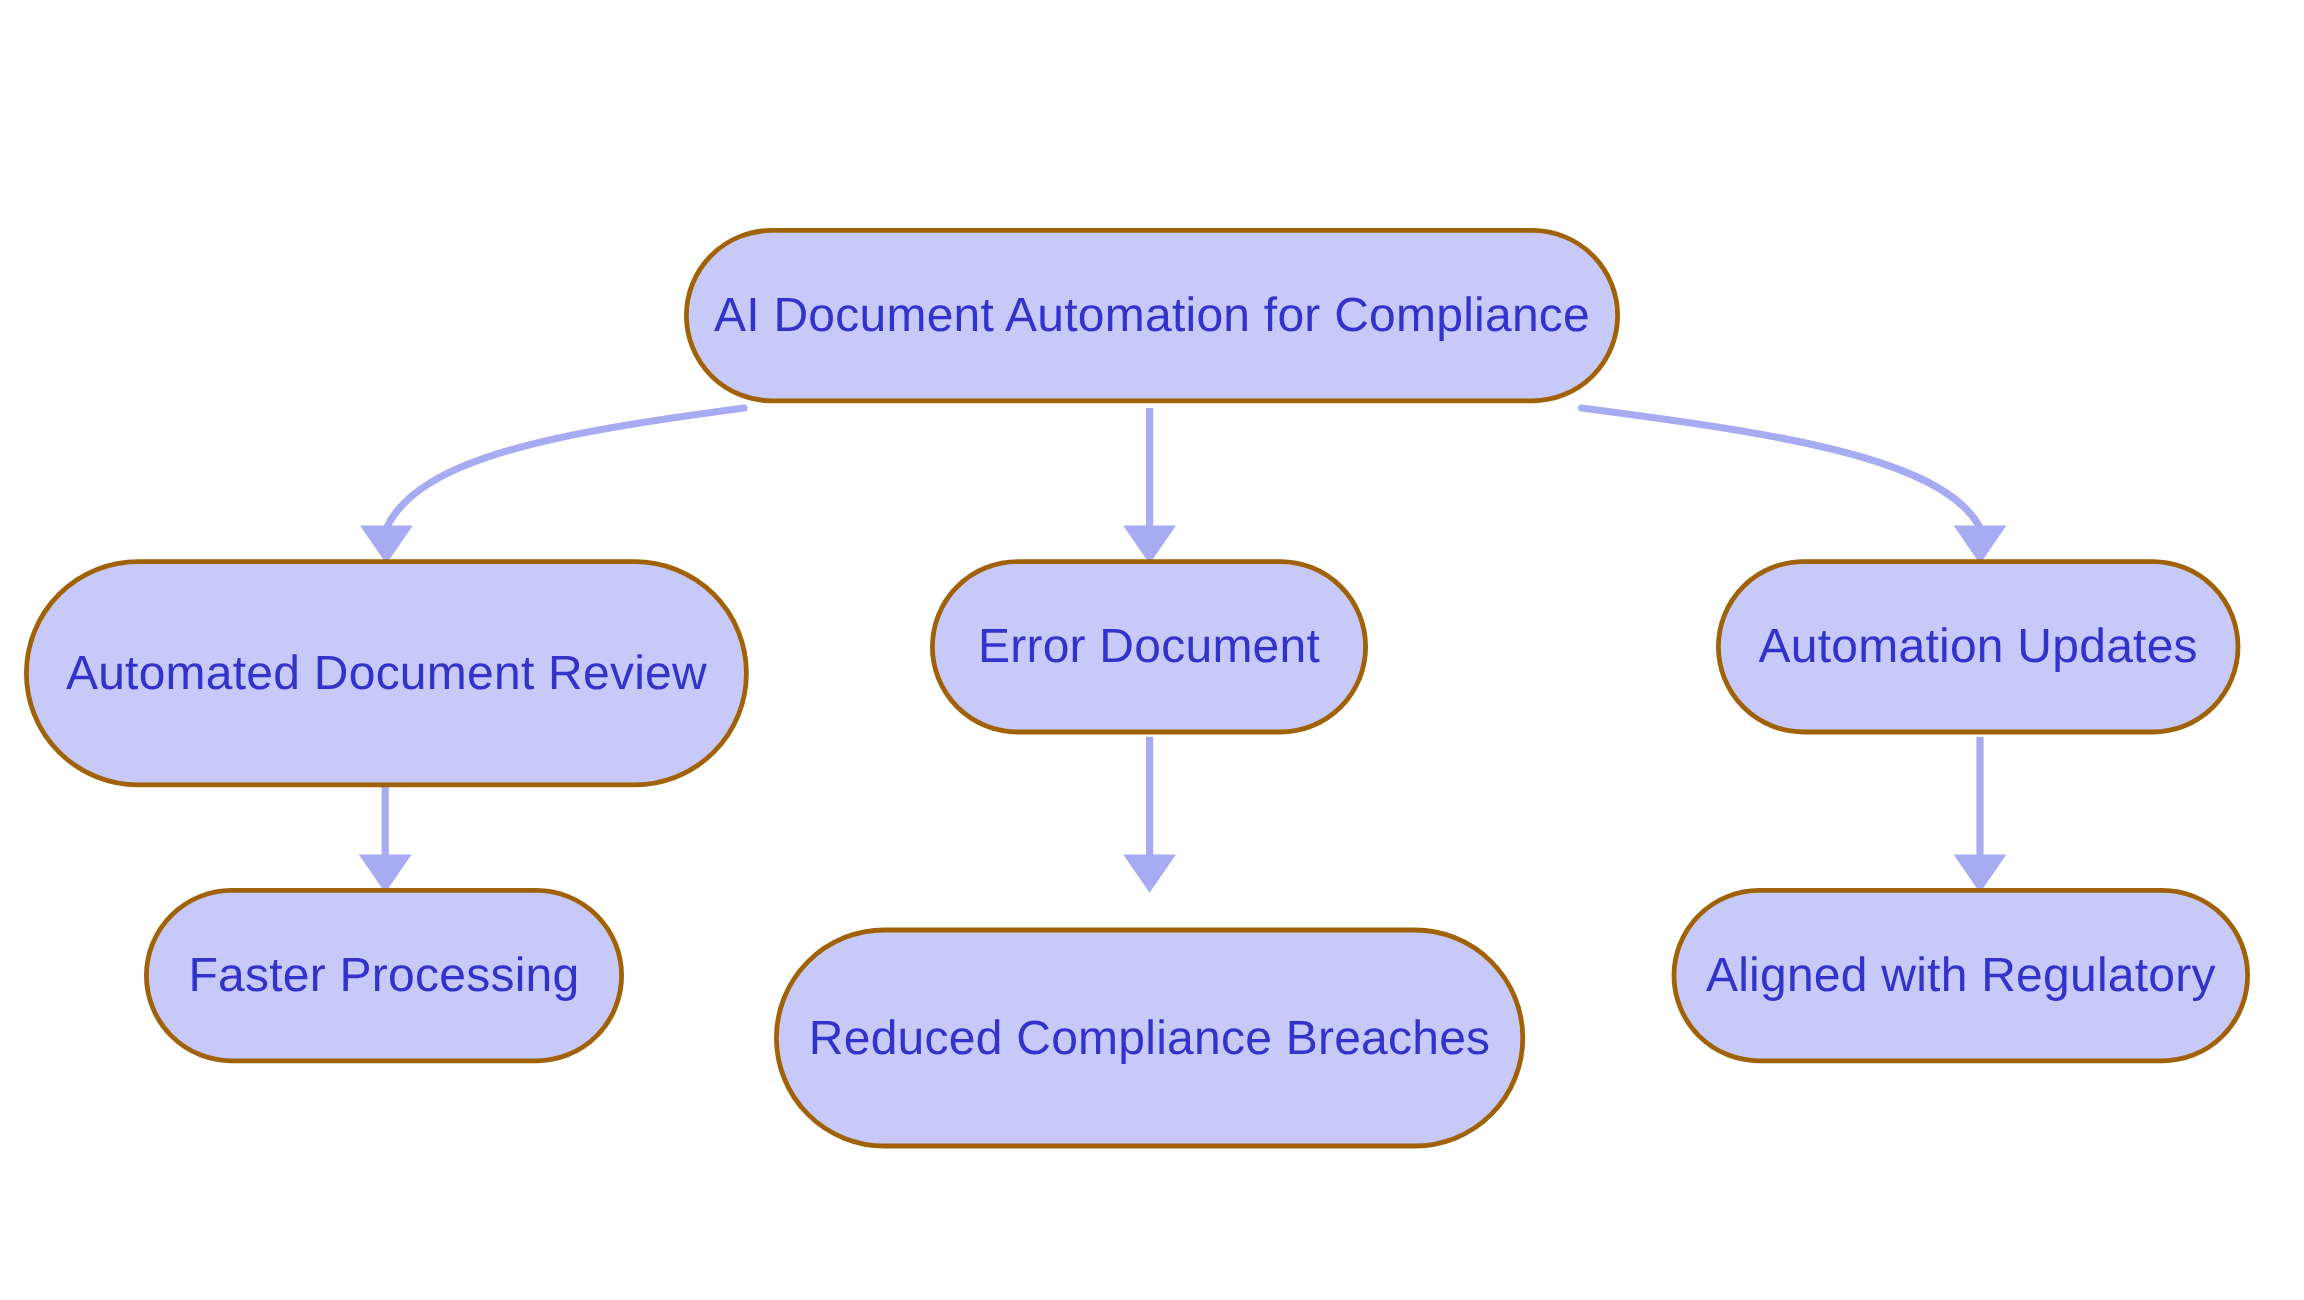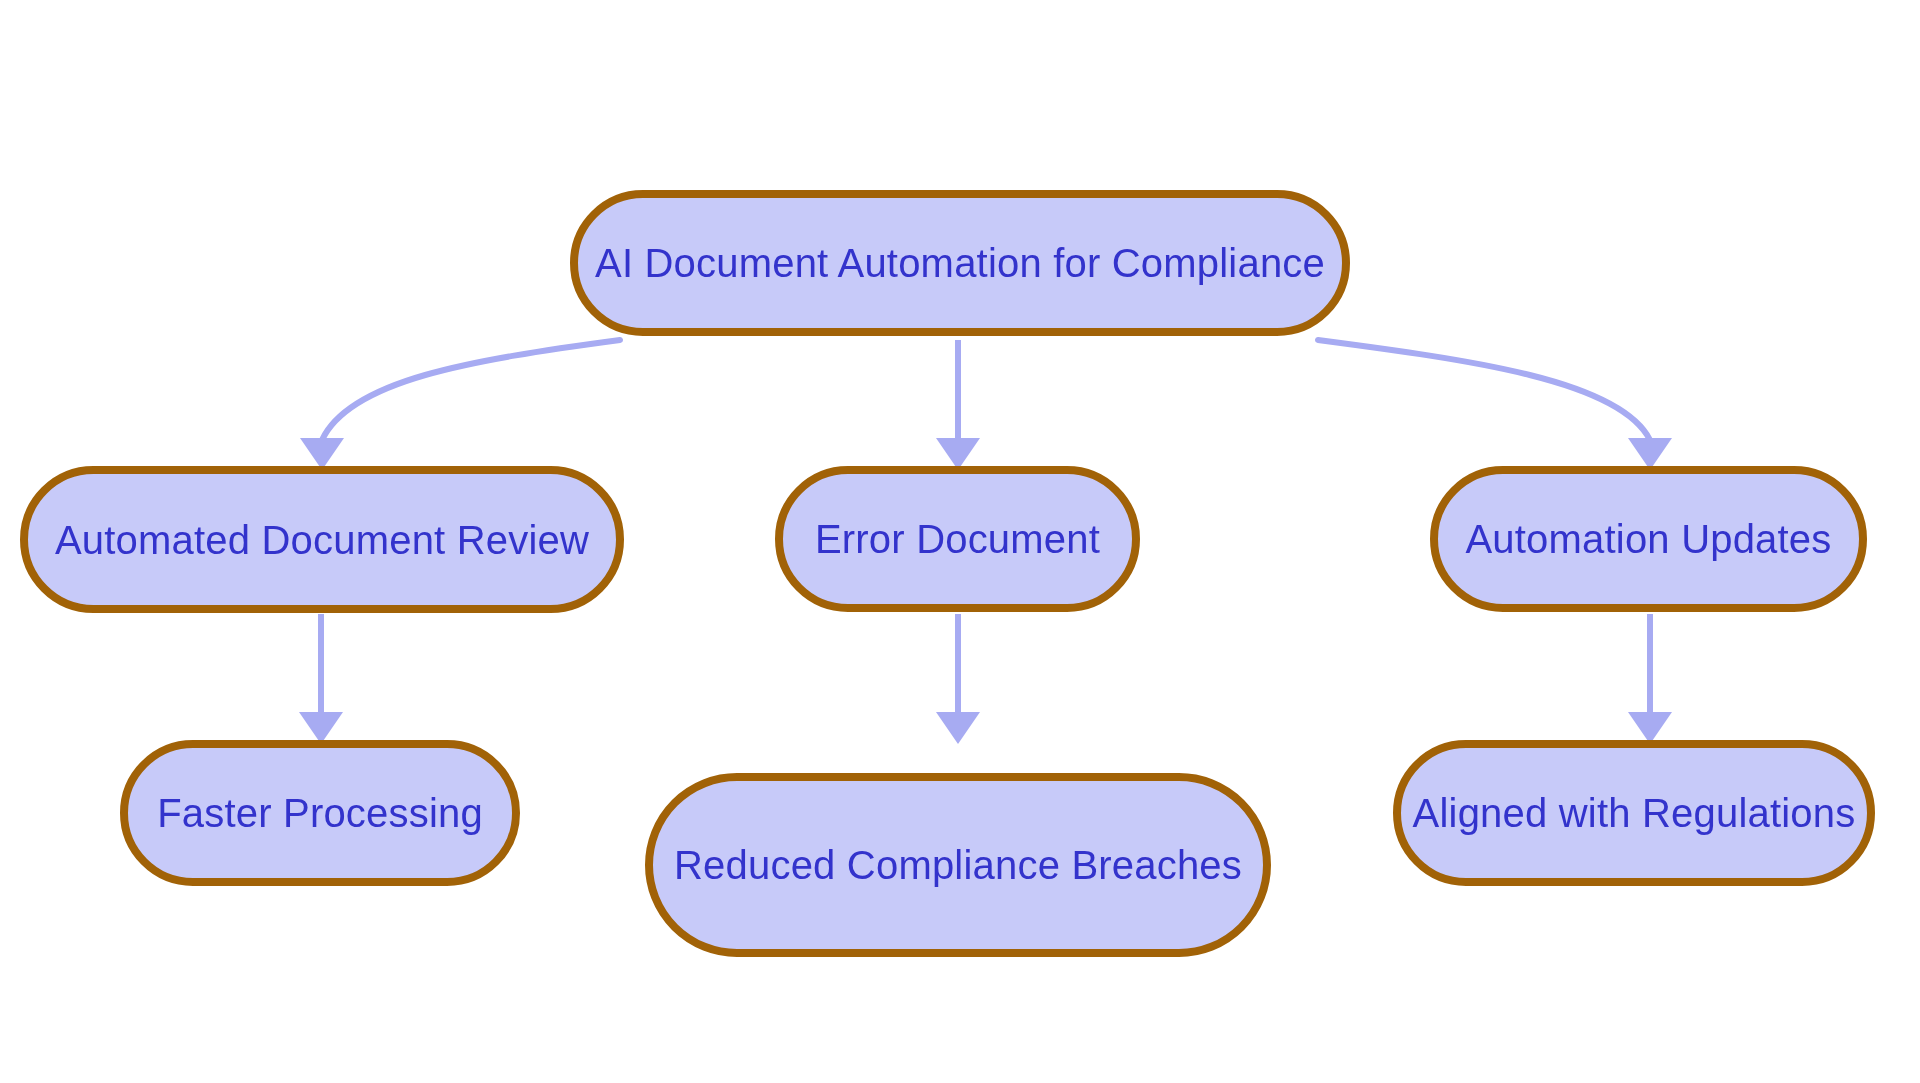--- a/index.html
+++ b/index.html
@@ -26,21 +26,21 @@
     left: 0;
     top: 0;
     width: 1920px;
     height: 1083px;
     pointer-events: none;
   }
   .node {
     position: absolute;
     box-sizing: border-box;
     background: #c7caf9;
-    border: 8px solid #a16207;
+    border: 4px solid #a16207;
     border-radius: 999px;
     display: flex;
     align-items: center;
     justify-content: center;
     text-align: center;
   }
   .node-label {
     color: #3333cc;
     font-family: "Liberation Sans", sans-serif;
     font-size: 40px;
@@ -79,37 +79,37 @@
     <path d="M 936,712 L 980,712 L 958,744 z" fill="#a7abf2"></path>
 
     <path d="M 1650,614 L 1650,714" fill="none" stroke="#a7abf2" stroke-width="6" stroke-linecap="butt"></path>
     <path d="M 1628,712 L 1672,712 L 1650,744 z" fill="#a7abf2"></path>
   </svg>
 
   <div class="node" style="left:570px; top:190px; width:780px; height:146px;">
     <span class="node-label">AI Document Automation for Compliance</span>
   </div>
 
-  <div class="node" style="left:20px; top:466px; width:604px; height:147px;">
+  <div class="node" style="left:20px; top:466px; width:604px; height:190px;">
     <span class="node-label">Automated Document Review</span>
   </div>
 
   <div class="node" style="left:775px; top:466px; width:365px; height:146px;">
     <span class="node-label">Error Document</span>
   </div>
 
   <div class="node" style="left:1430px; top:466px; width:437px; height:146px;">
     <span class="node-label">Automation Updates</span>
   </div>
 
   <div class="node" style="left:120px; top:740px; width:400px; height:146px;align-items:center;">
     <span class="node-label">Faster Processing</span>
   </div>
 
   <div class="node" style="left:645px; top:740px; width:626px; height:184px;margin-top:33px;">
     <span class="node-label">Reduced Compliance Breaches</span>
   </div>
 
   <div class="node" style="left:1393px; top:740px; width:482px; height:146px;">
-    <span class="node-label">Aligned with Regulations</span>
+    <span class="node-label">Aligned with Regulatory</span>
   </div>
 
 </div>
 
 </body></html>

